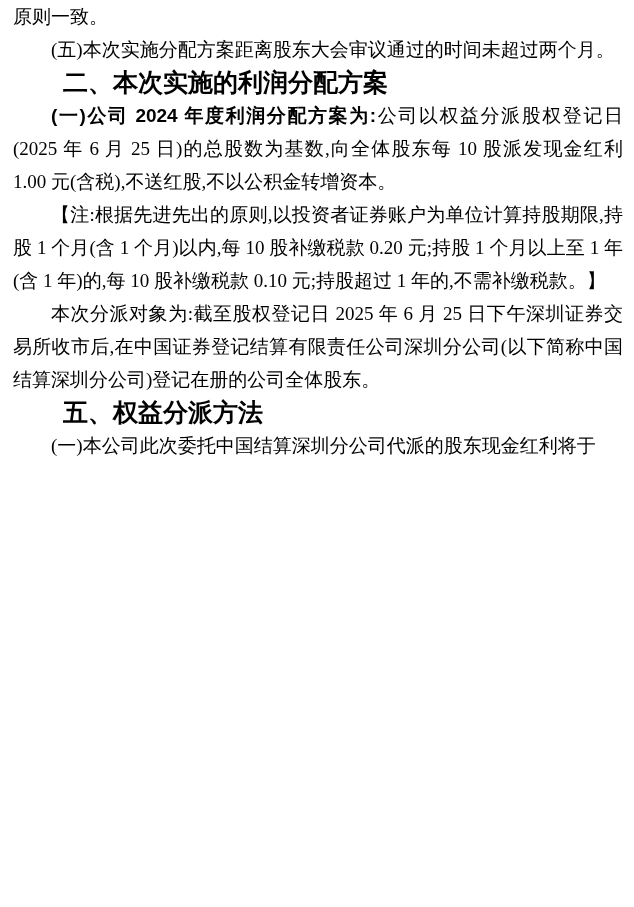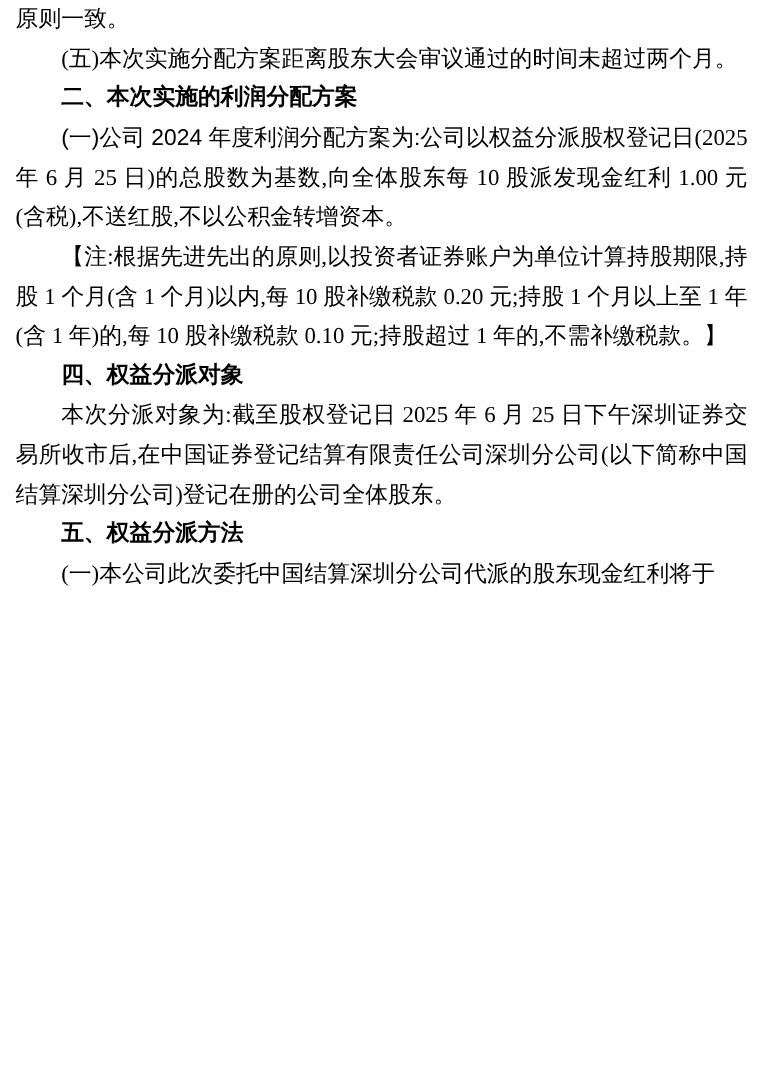--- a/index.html
+++ b/index.html
@@ -27,26 +27,26 @@
   .page p {
     margin: 0;
   }
   .indent {
     text-indent: 2em;
   }
   .sec-heading {
     margin: 3px 0 0 0;
     text-indent: 2em;
     font-weight: bold;
-    font-family: Liberation Mono, monospace;
-    font-size: 19px;
+    font-family: Liberation Sans, sans-serif;
+    font-size: 25px;
     line-height: 33px;
   }
   .bold-lead {
-    font-weight: normal;
+    font-weight: bold;
     font-family: "Liberation Sans", "DejaVu Sans", sans-serif;
     margin-top: 36px;
   }
 </style>
 </head>
 <body>
 
 <div class="page">
 
   <p class="body">原则一致。</p>
@@ -56,21 +56,20 @@
   <p class="sec-heading">二、本次实施的利润分配方案</p>
 
   <p class="body indent"><span class="bold-lead">(一)公司 2024 年度利润分配方案为:</span><span>公司以权益分派股权登记日(2025 年 6 月 25 日)的总股数为基数,向全体股东每 10 股派发现金红利 1.00 元(含税),不送红股,不以公积金转增资本。</span></p>
 
 
   <p class="body indent">【注:根据先进先出的原则,以投资者证券账户为单位计算持股期限,持股 1 个月(含 1 个月)以内,每 10 股补缴税款 0.20 元;持股 1 个月以上至 1 年(含 1 年)的,每 10 股补缴税款 0.10 元;持股超过 1 年的,不需补缴税款。】</p>
 
 
 
 
-  <p class="sec-heading">四、权益分派对象</p>
 
   <p class="body indent">本次分派对象为:截至股权登记日 2025 年 6 月 25 日下午深圳证券交易所收市后,在中国证券登记结算有限责任公司深圳分公司(以下简称中国结算深圳分公司)登记在册的公司全体股东。</p>
 
   <p class="sec-heading">五、权益分派方法</p>
 
   <p class="body indent">(一)本公司此次委托中国结算深圳分公司代派的股东现金红利将于</p>
 
 </div>
 
 </body></html>

